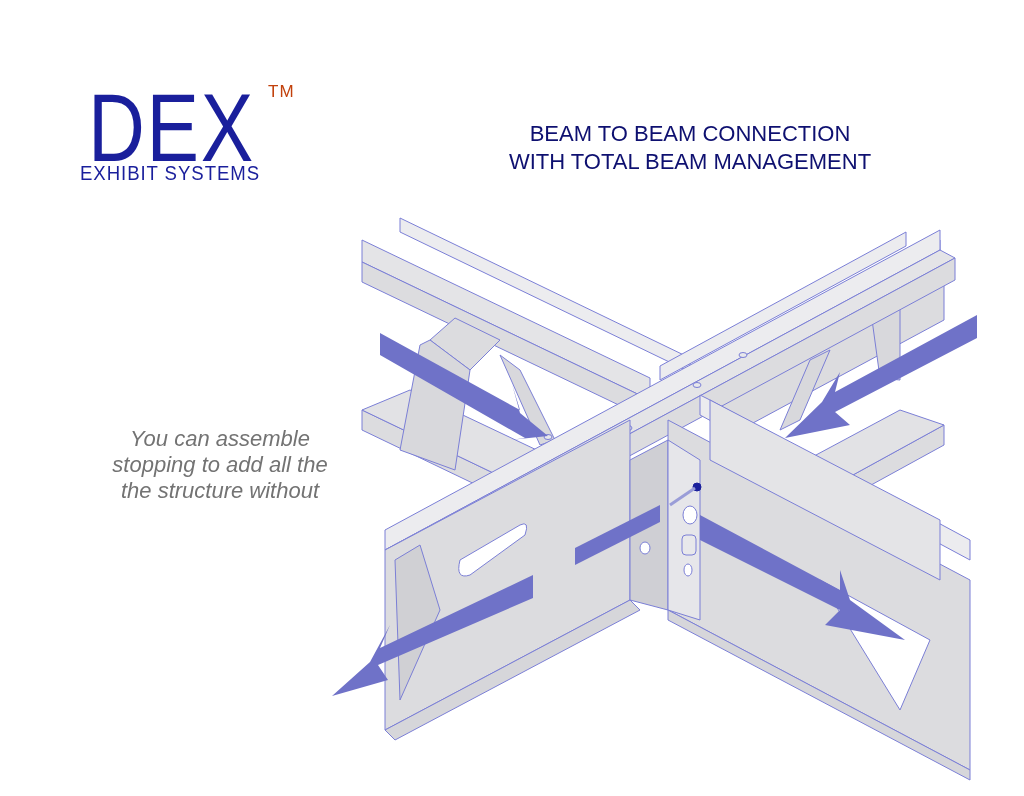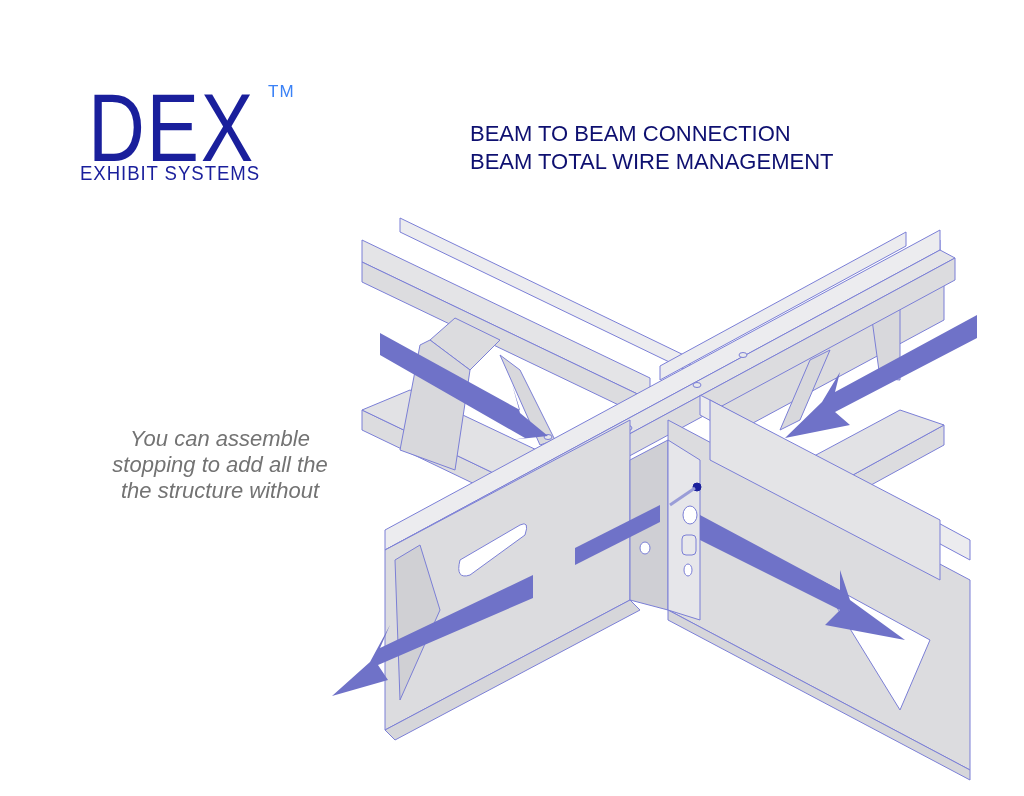--- a/index.html
+++ b/index.html
@@ -11,30 +11,30 @@
     .logo { position: absolute; left: 80px; top: 80px; width: 230px; height: 110px; }
     .logo-dex {
       position: absolute; left: 8px; top: 0px;
       font-family: "Liberation Sans", sans-serif;
       font-size: 96px; line-height: 96px; color: #1a1f9c;
       letter-spacing: 2px; transform: scaleX(0.82); transform-origin: left top;
       font-weight: normal;
     }
     .logo-tm {
       position: absolute; left: 188px; top: 2px;
-      font-size: 17px; color: #3b82f6; letter-spacing: 1px;
+      font-size: 17px; color: #c2410c; letter-spacing: 1px;
     }
     .logo-sub {
       position: absolute; left: 0px; top: 82px;
       font-size: 20px; color: #1a1f9c; letter-spacing: 1px;
       transform: scaleX(0.93); transform-origin: left top; white-space: nowrap;
     }
     .title {
       position: absolute; left: 470px; top: 120px; width: 440px;
-      color: #0e1070;
+      text-align: center; color: #0e1070;
       font-size: 22px; line-height: 28px;
     }
     .title div { white-space: nowrap; }
     .caption {
       position: absolute; left: 70px; top: 426px; width: 300px;
       text-align: center; color: #737373;
       font-size: 22px; line-height: 26px; font-style: italic;
     }
     .caption div { white-space: nowrap; }
     .illustration { position: absolute; left: 0; top: 0; width: 1024px; height: 796px; }
@@ -43,21 +43,21 @@
 <body>
 
 <div class="logo">
   <div class="logo-dex">DEX</div>
   <div class="logo-tm">TM</div>
   <div class="logo-sub">EXHIBIT SYSTEMS</div>
 </div>
 
 <div class="title">
   <div>BEAM TO BEAM CONNECTION</div>
-  <div>BEAM TOTAL WIRE MANAGEMENT</div>
+  <div>WITH TOTAL BEAM MANAGEMENT</div>
 </div>
 
 <div class="caption">
   <div>You can assemble</div>
   <div>stopping to add all the</div>
   <div>the structure without</div>
 </div>
 
 <svg class="illustration" viewBox="0 0 1024 796" xmlns="http://www.w3.org/2000/svg">
   <g stroke="#7b7fd6" stroke-width="1" stroke-linejoin="round" fill="#dcdcdf">

